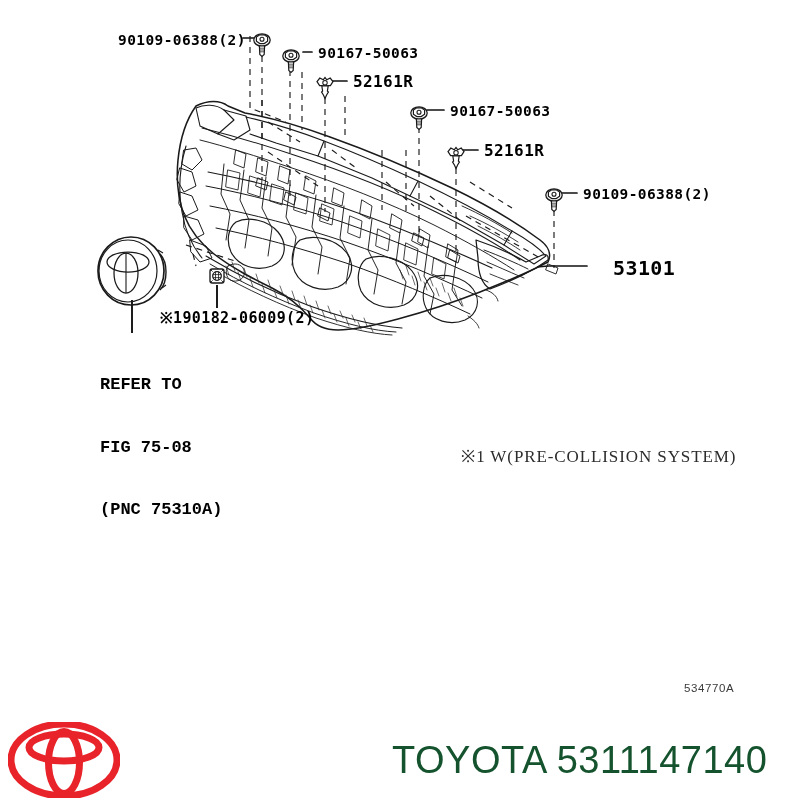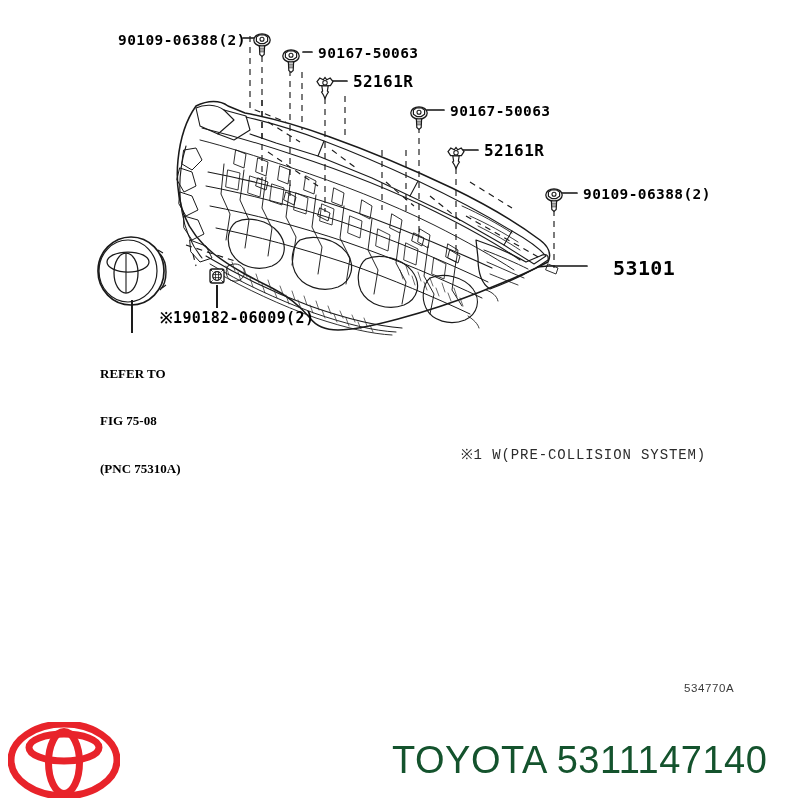--- a/index.html
+++ b/index.html
@@ -32,32 +32,32 @@
     letter-spacing: 0.4px;
     white-space: nowrap;
     color: #000;
     line-height: 1.05;
   }
 
   .label.sm { font-size: 13.5px; }
 
   .refer-block {
     position: absolute;
-    font-family: Liberation Serif, serif;
+    font-family: Liberation Mono, monospace;
     font-weight: bold;
-    font-size: 13px;
+    font-size: 17px;
     line-height: 1.22;
     white-space: pre;
     color: #000;
   }
 
   .note {
     position: absolute;
-    font-family: Liberation Mono, monospace;
-    font-size: 14px;
+    font-family: Liberation Serif, serif;
+    font-size: 17px;
     letter-spacing: 0.9px;
     color: #2c2c2c;
     white-space: nowrap;
   }
 
   .figcode {
     position: absolute;
     font-family: "Liberation Sans", "DejaVu Sans", sans-serif;
     font-size: 11.5px;
     letter-spacing: 0.6px;

